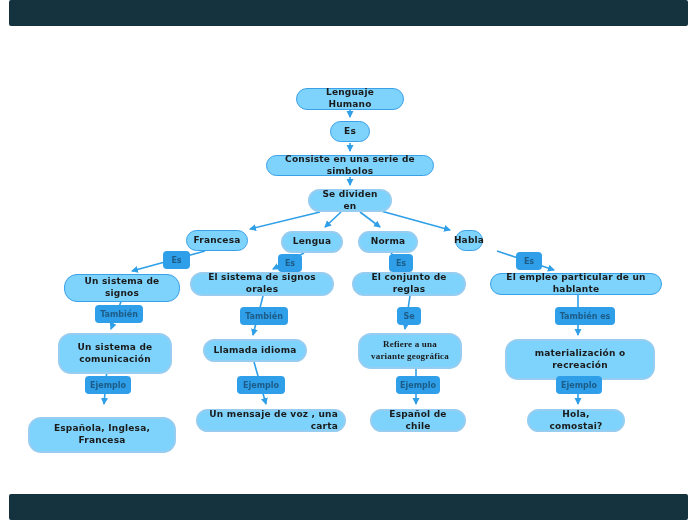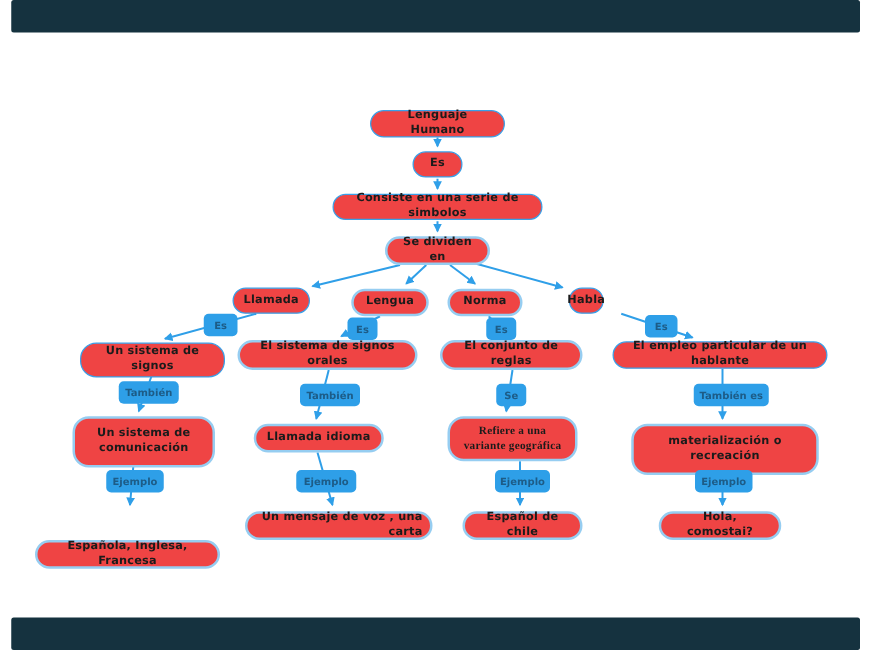--- a/index.html
+++ b/index.html
@@ -11,21 +11,21 @@
   .bar{
     position:absolute;left:9px;right:9px;height:26px;
     background:var(--bar-color,#15323F);border-radius:2px;z-index:5;
   }
   .bar.top{top:0;}
   .bar.bottom{bottom:0;}
   svg.wires{position:absolute;left:0;top:0;z-index:1;}
   .node{
     position:absolute;z-index:2;box-sizing:border-box;
     display:flex;align-items:center;justify-content:center;text-align:center;
-    background:#ef4444;
+    background:#7dd3fc;
     border:1.5px solid var(--node-border,#3AA0E8);
     border-radius:13px;
     font-size:9px;font-weight:bold;color:var(--text,#1b1b1b);
     line-height:1.3;padding:0 6px;letter-spacing:.2px;
   }
   .node.light{border:2px solid var(--node-border-light,#96CDF1);}
   .lbl{
     position:absolute;z-index:3;box-sizing:border-box;
     display:flex;align-items:center;justify-content:center;text-align:center;
     background:var(--label-bg,#2E9FE8);
@@ -71,27 +71,27 @@
     <path d="M578,295 L578,335" marker-end="url(#arr)"></path>
     <path d="M578,362 L578,404" marker-end="url(#arr)"></path>
   </g>
 </svg>
 
 <div class="node" style="left:296px;top:88px;width:108px;height:22px;">Lenguaje Humano</div>
 <div class="node" style="left:330px;top:121px;width:40px;height:21px;">Es</div>
 <div class="node" style="left:266px;top:155px;width:168px;height:21px;">Consiste en una serie de simbolos</div>
 <div class="node light" style="left:308px;top:189px;width:84px;height:23px;">Se dividen en</div>
 
-<div class="node" style="left:186px;top:230px;width:62px;height:21px;">Llamada</div>
+<div class="node" style="left:186px;top:230px;width:62px;height:21px;">Francesa</div>
 <div class="lbl" style="left:163px;top:251px;width:27px;height:18px;">Es</div>
 <div class="node" style="left:64px;top:274px;width:116px;height:28px;">Un sistema de signos</div>
 <div class="lbl" style="left:95px;top:305px;width:48px;height:18px;">También</div>
 <div class="node light" style="left:58px;top:333px;width:114px;height:41px;">Un sistema de comunicación</div>
 <div class="lbl" style="left:85px;top:376px;width:46px;height:18px;">Ejemplo</div>
-<div class="node light" style="left:28px;top:432px;width:148px;height:23px;">Española, Inglesa, Francesa</div>
+<div class="node light" style="left:28px;top:417px;width:148px;height:36px;">Española, Inglesa, Francesa</div>
 
 <div class="node light" style="left:281px;top:231px;width:62px;height:22px;">Lengua</div>
 <div class="lbl" style="left:278px;top:254px;width:24px;height:18px;">Es</div>
 <div class="node light" style="left:190px;top:272px;width:144px;height:24px;">El sistema de signos orales</div>
 <div class="lbl" style="left:240px;top:307px;width:48px;height:18px;">También</div>
 <div class="node light" style="left:203px;top:339px;width:104px;height:23px;">Llamada idioma</div>
 <div class="lbl" style="left:237px;top:376px;width:48px;height:18px;">Ejemplo</div>
 <div class="node light" style="left:196px;top:409px;width:150px;height:23px;text-align:right;">Un mensaje de voz , una carta</div>
 
 <div class="node light" style="left:358px;top:231px;width:60px;height:22px;text-align:right;">Norma</div>

